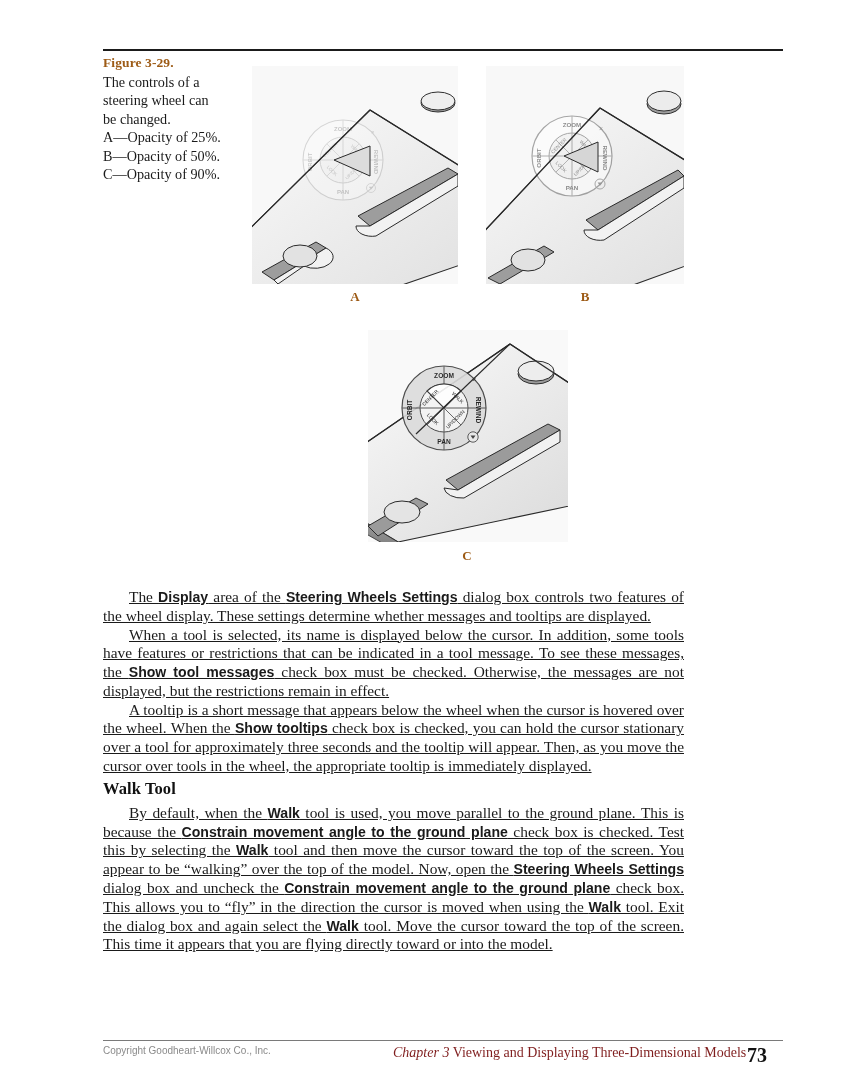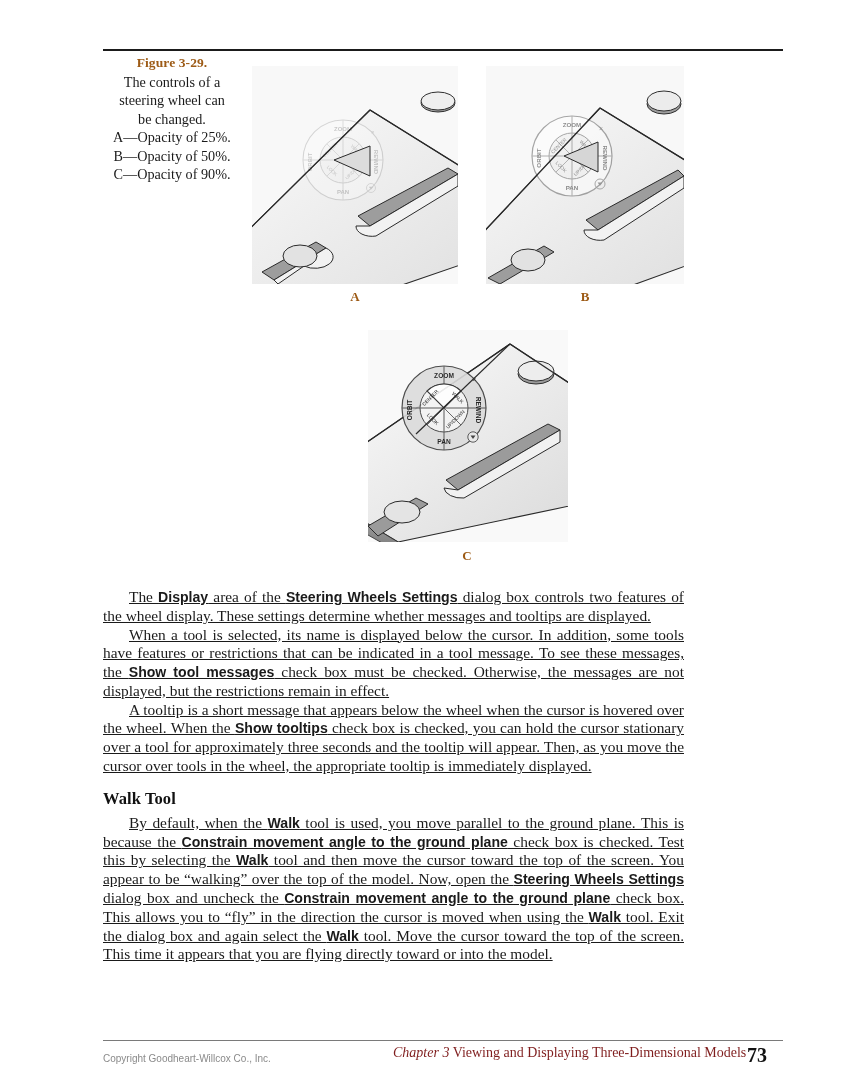--- a/index.html
+++ b/index.html
@@ -25,21 +25,20 @@
     width: 680px;
     height: 0;
     border-top: 2px solid #1b1b1b;
   }
   .fig-caption {
     position: absolute;
     left: 103px;
     top: 54px;
     width: 138px;
     line-height: 1.32;
-    text-align: center;
   }
   .fig-title {
     font-family: "Liberation Serif", serif;
     font-weight: bold;
     font-size: 13.5px;
     color: #9d5b16;
     letter-spacing: 0.1px;
     margin-bottom: 1px;
   }
   .fig-caption-body {
@@ -82,21 +81,21 @@
     width: 581px;
   }
   h2.sec-head {
     font-family: "Liberation Serif", serif;
     font-size: 16.5px;
     font-weight: bold;
     margin: 0 0 5px 0;
     letter-spacing: 0.1px;
     color: #111;
   }
-  h2.sec-head.spaced { margin-top: 13px; }
+  h2.sec-head.spaced { margin-top: 3px; }
   p.para {
     margin: 0;
     font-size: 15.4px;
     line-height: 1.22;
     text-align: justify;
     text-indent: 26px;
     color: #1a1a1a;
     -webkit-hyphens: none;
     hyphens: none;
     text-decoration: underline;
@@ -114,21 +113,21 @@
     border-top: 1px solid #7a7a7a;
   }
   .footer {
     position: absolute;
     left: 103px;
     top: 1045px;
     width: 680px;
     height: 20px;
   }
   .foot-left {
-    position: absolute; left: 0; top: 8px;
+    position: absolute; left: 0; top: 0;
     font-family: "Liberation Sans", sans-serif;
     font-size: 10px;
     color: #8a8a8a;
   }
   .foot-center {
     position: absolute; left: 290px; top: 0;
     font-size: 14px;
     color: #7f1d1d;
     white-space: nowrap;
   }

